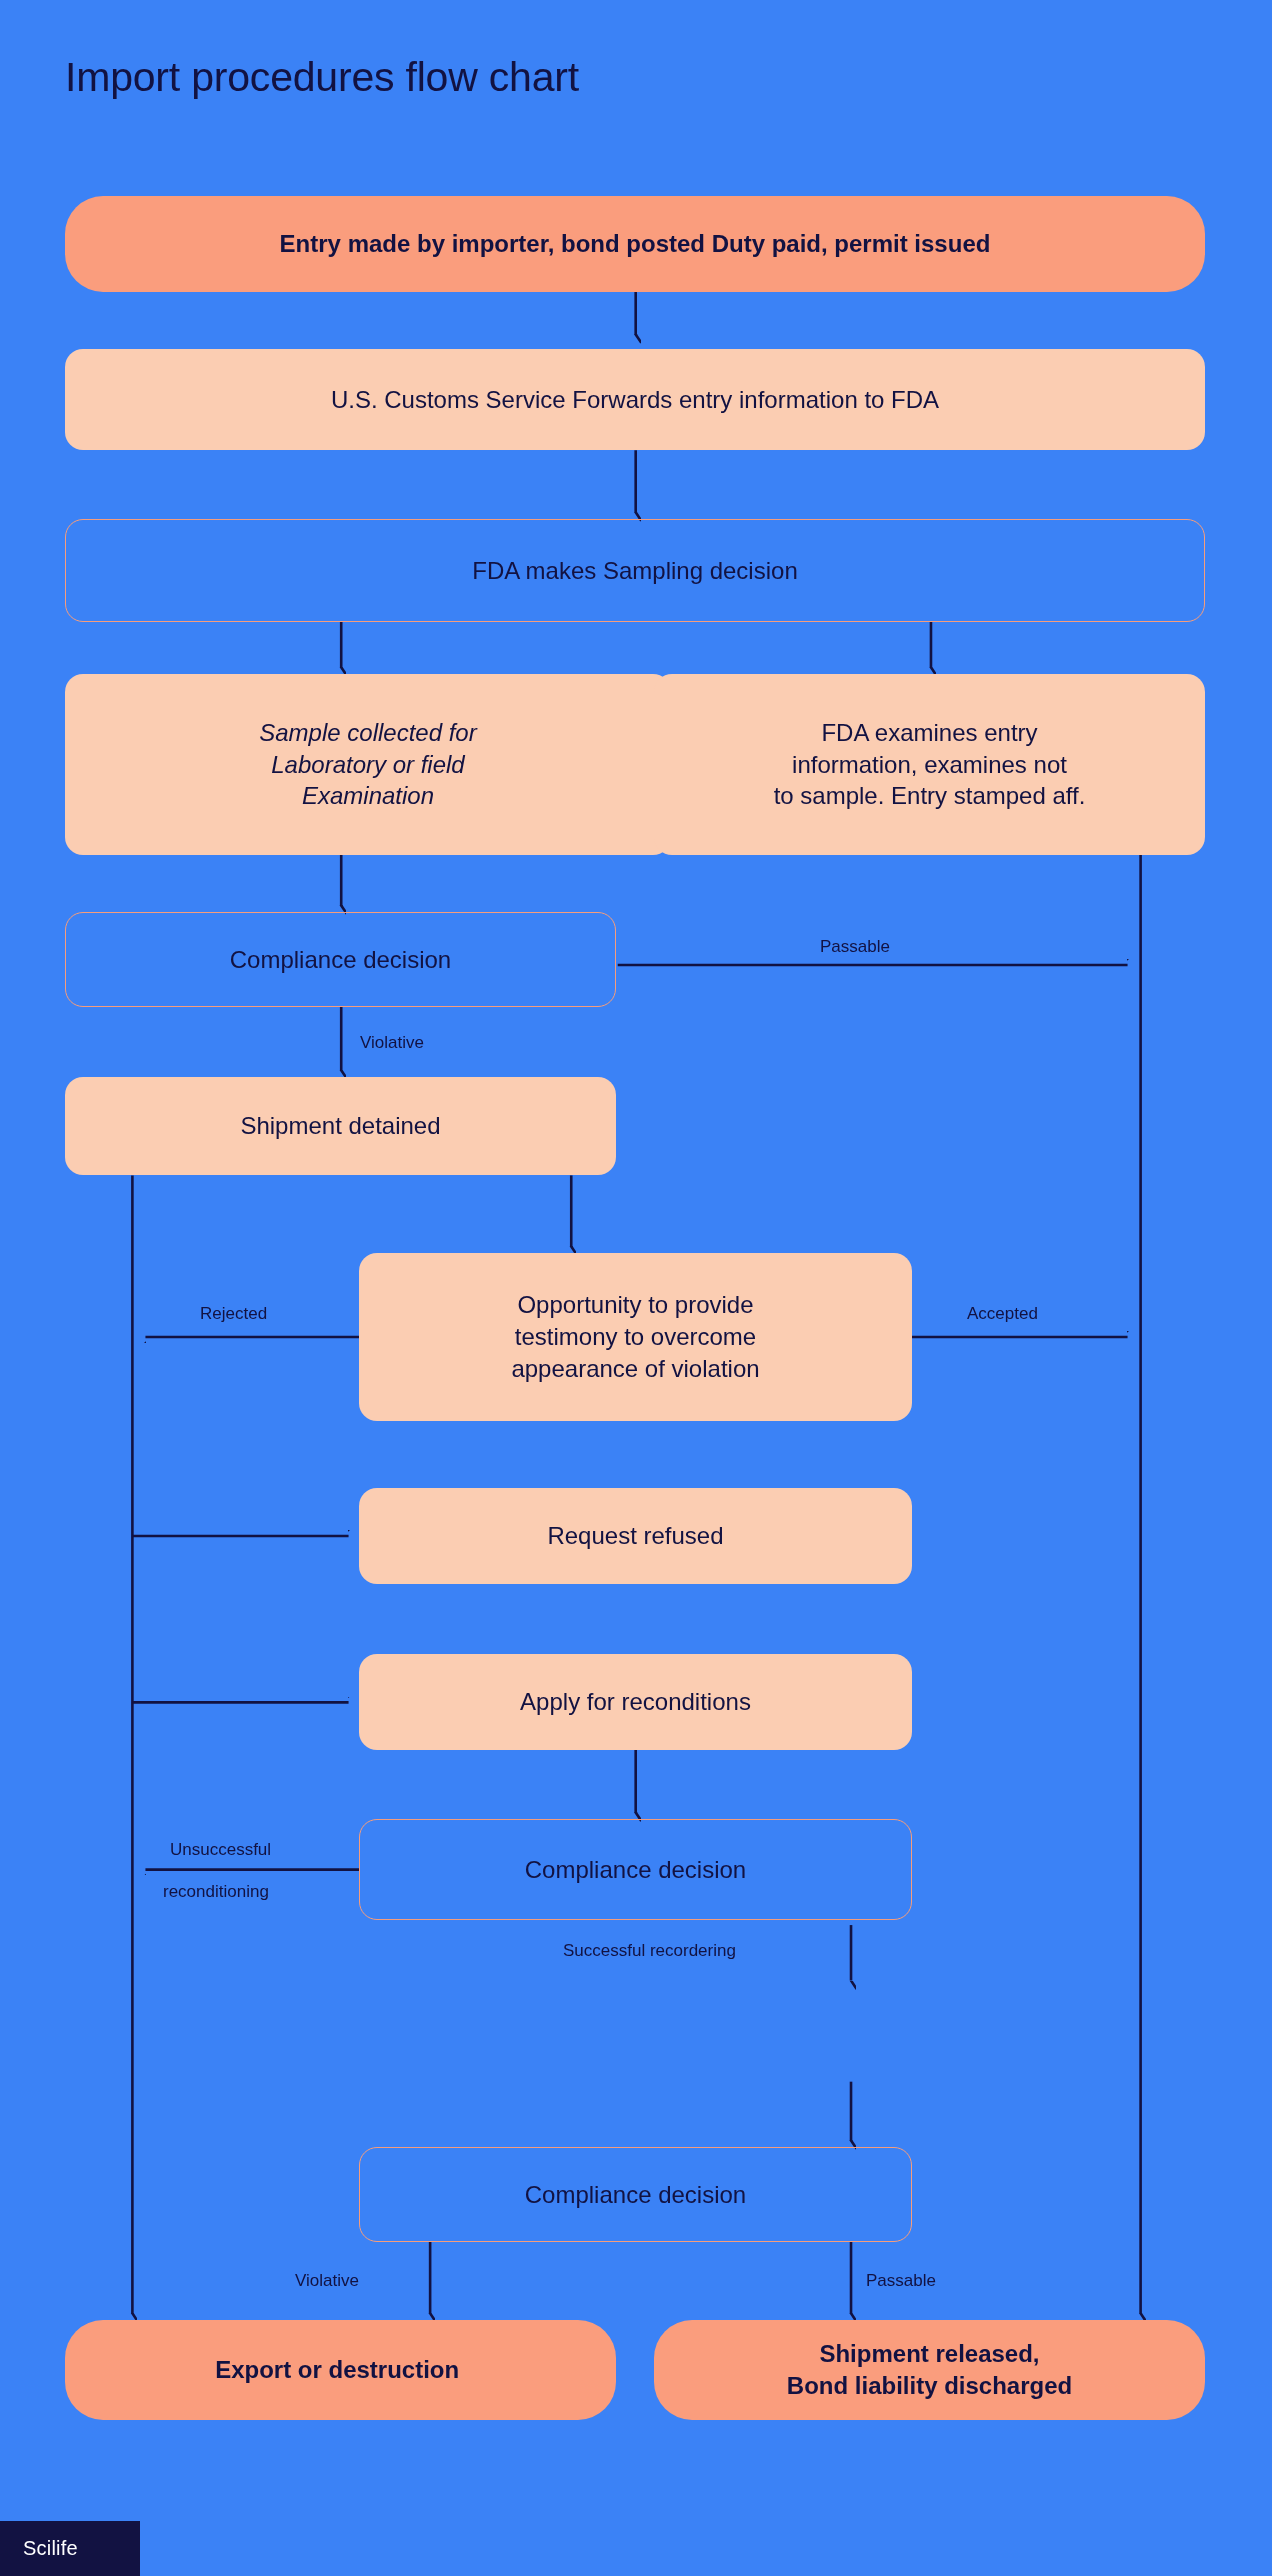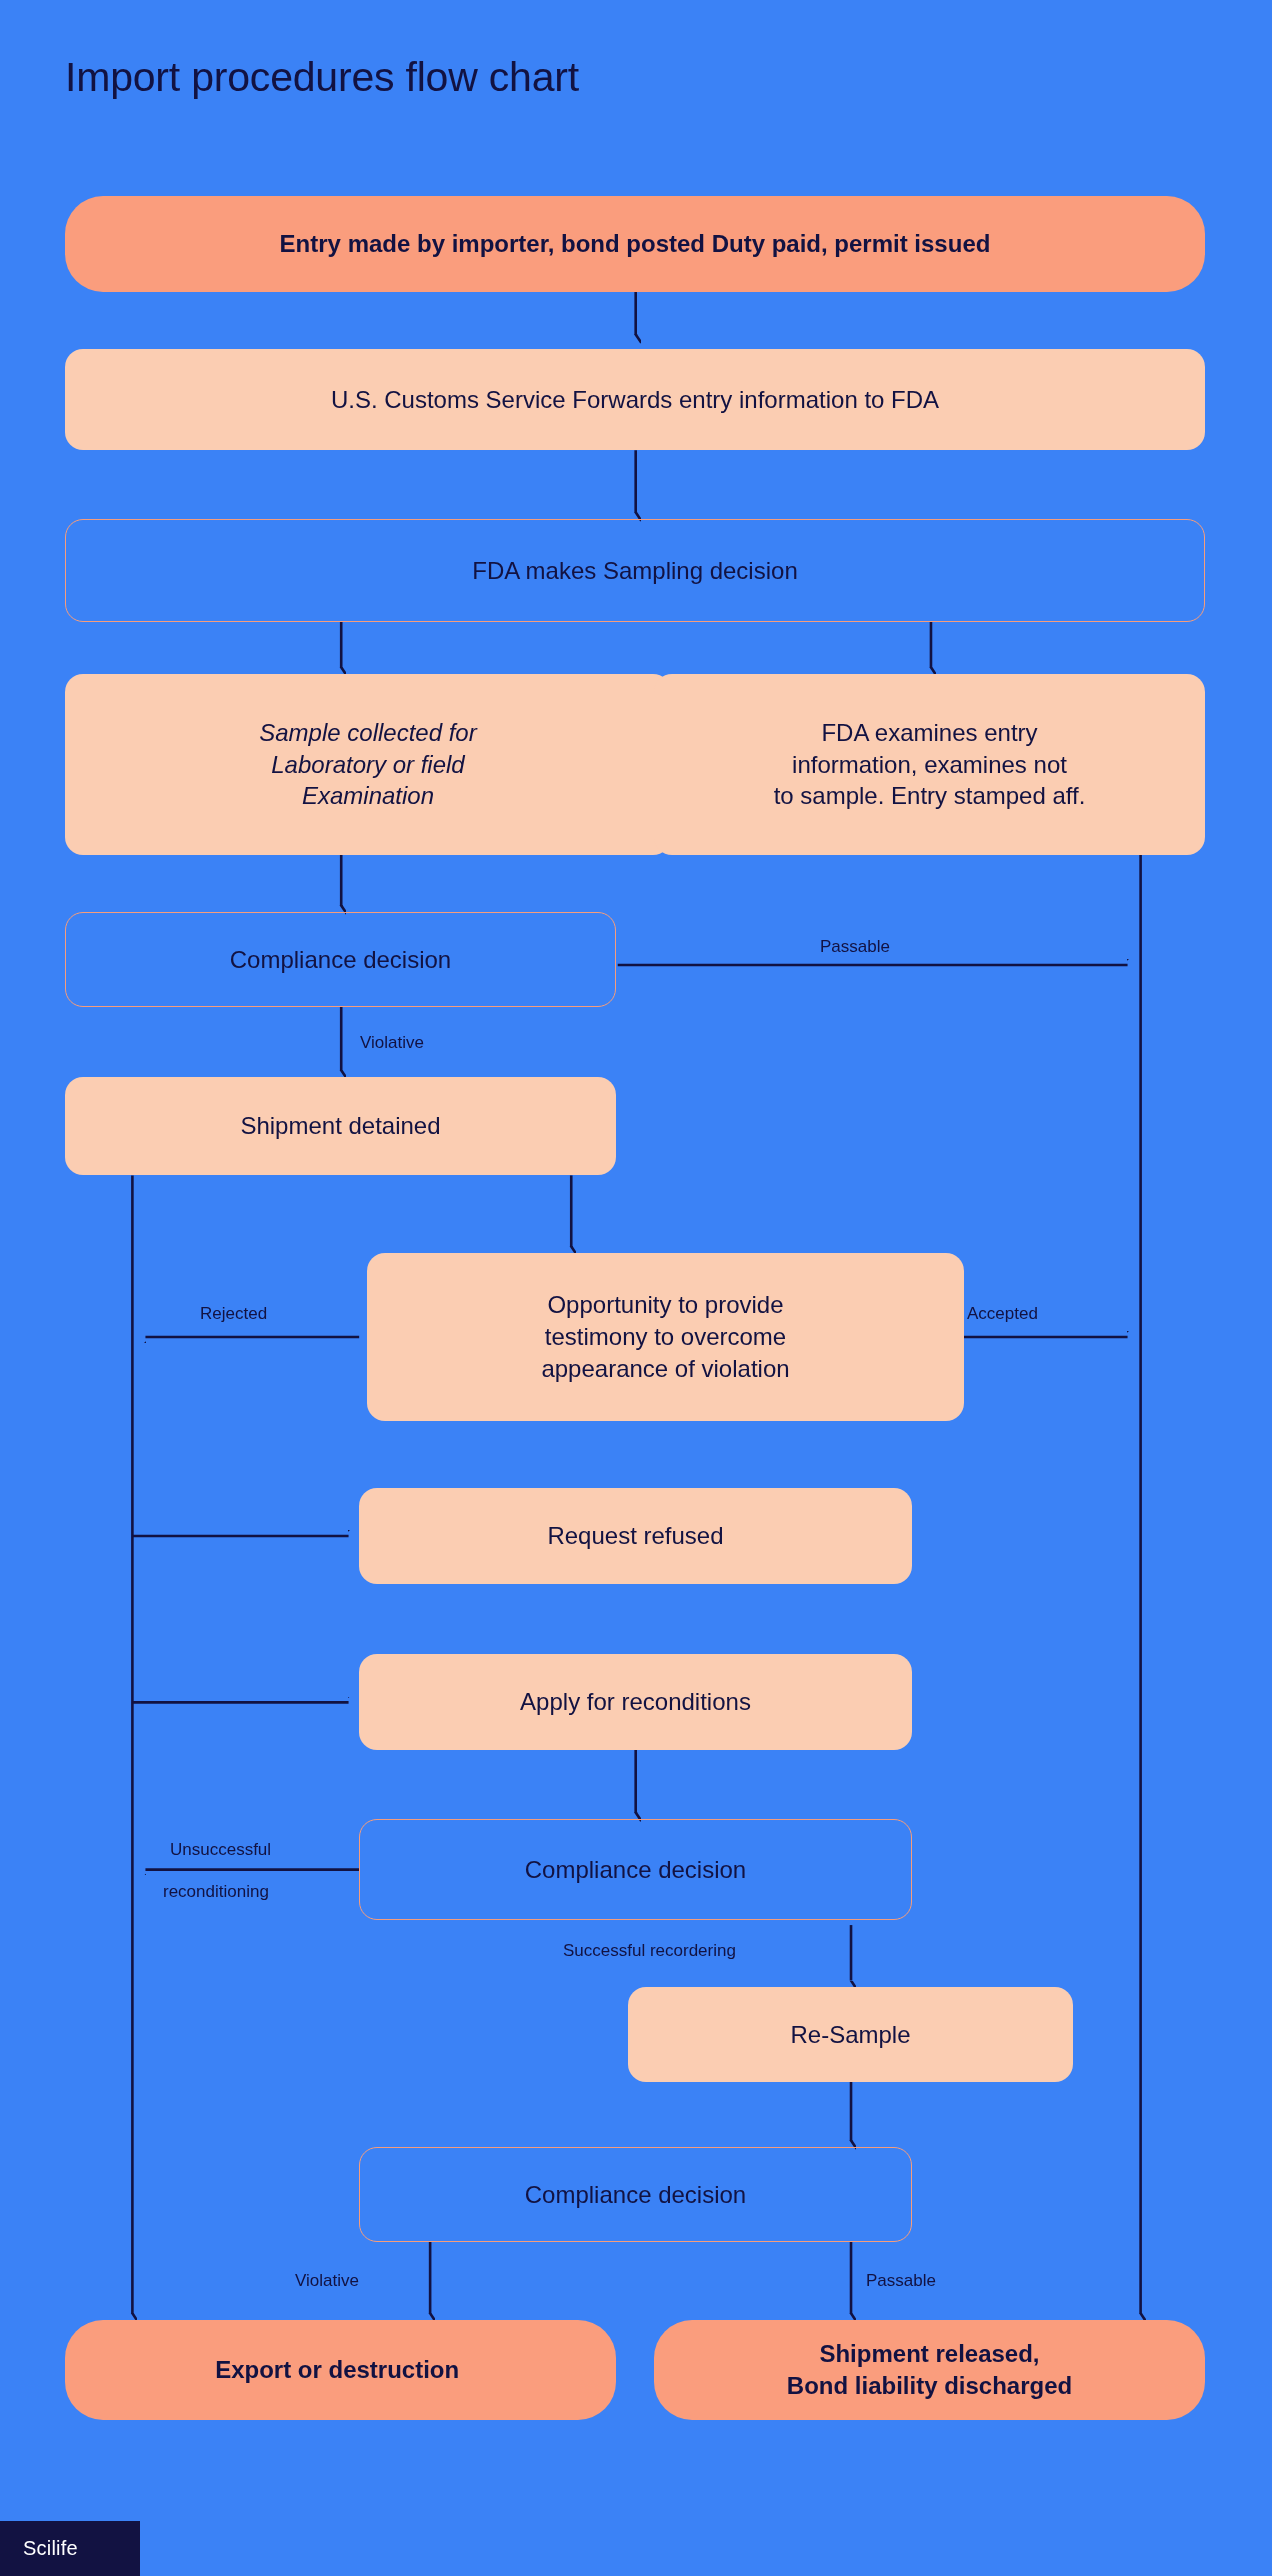--- a/index.html
+++ b/index.html
@@ -195,21 +195,21 @@
       <span>Compliance decision</span>
     </div>
   </div>
 
   <div class="node n-process" style="left:65px; top:1077px; width:551px; height:98px;">
     <div>
       <span>Shipment detained</span>
     </div>
   </div>
 
-  <div class="node n-process" style="left:359px; top:1253px; width:597px; height:168px;margin-left:8px;">
+  <div class="node n-process" style="left:359px; top:1253px; width:553px; height:168px;">
     <div>
       <span>Opportunity to provide</span><br>
       <span>testimony to overcome</span><br>
       <span>appearance of violation</span>
     </div>
   </div>
 
   <div class="node n-process" style="left:359px; top:1488px; width:553px; height:96px;">
     <div>
       <span>Request refused</span>
@@ -221,25 +221,20 @@
       <span>Apply for reconditions</span>
     </div>
   </div>
 
   <div class="node n-decision" style="left:359px; top:1819px; width:553px; height:101px;">
     <div>
       <span>Compliance decision</span>
     </div>
   </div>
 
-  <div class="node n-process" style="left:628px; top:1987px; width:445px; height:95px;">
-    <div>
-      <span>Re-Sample</span>
-    </div>
-  </div>
 
   <div class="node n-decision" style="left:359px; top:2147px; width:553px; height:95px;">
     <div>
       <span>Compliance decision</span>
     </div>
   </div>
 
   <div class="node n-terminal" style="left:65px; top:2320px; width:551px; height:100px;padding-left:8px;">
     <div>
       <span>Export or destruction</span>

